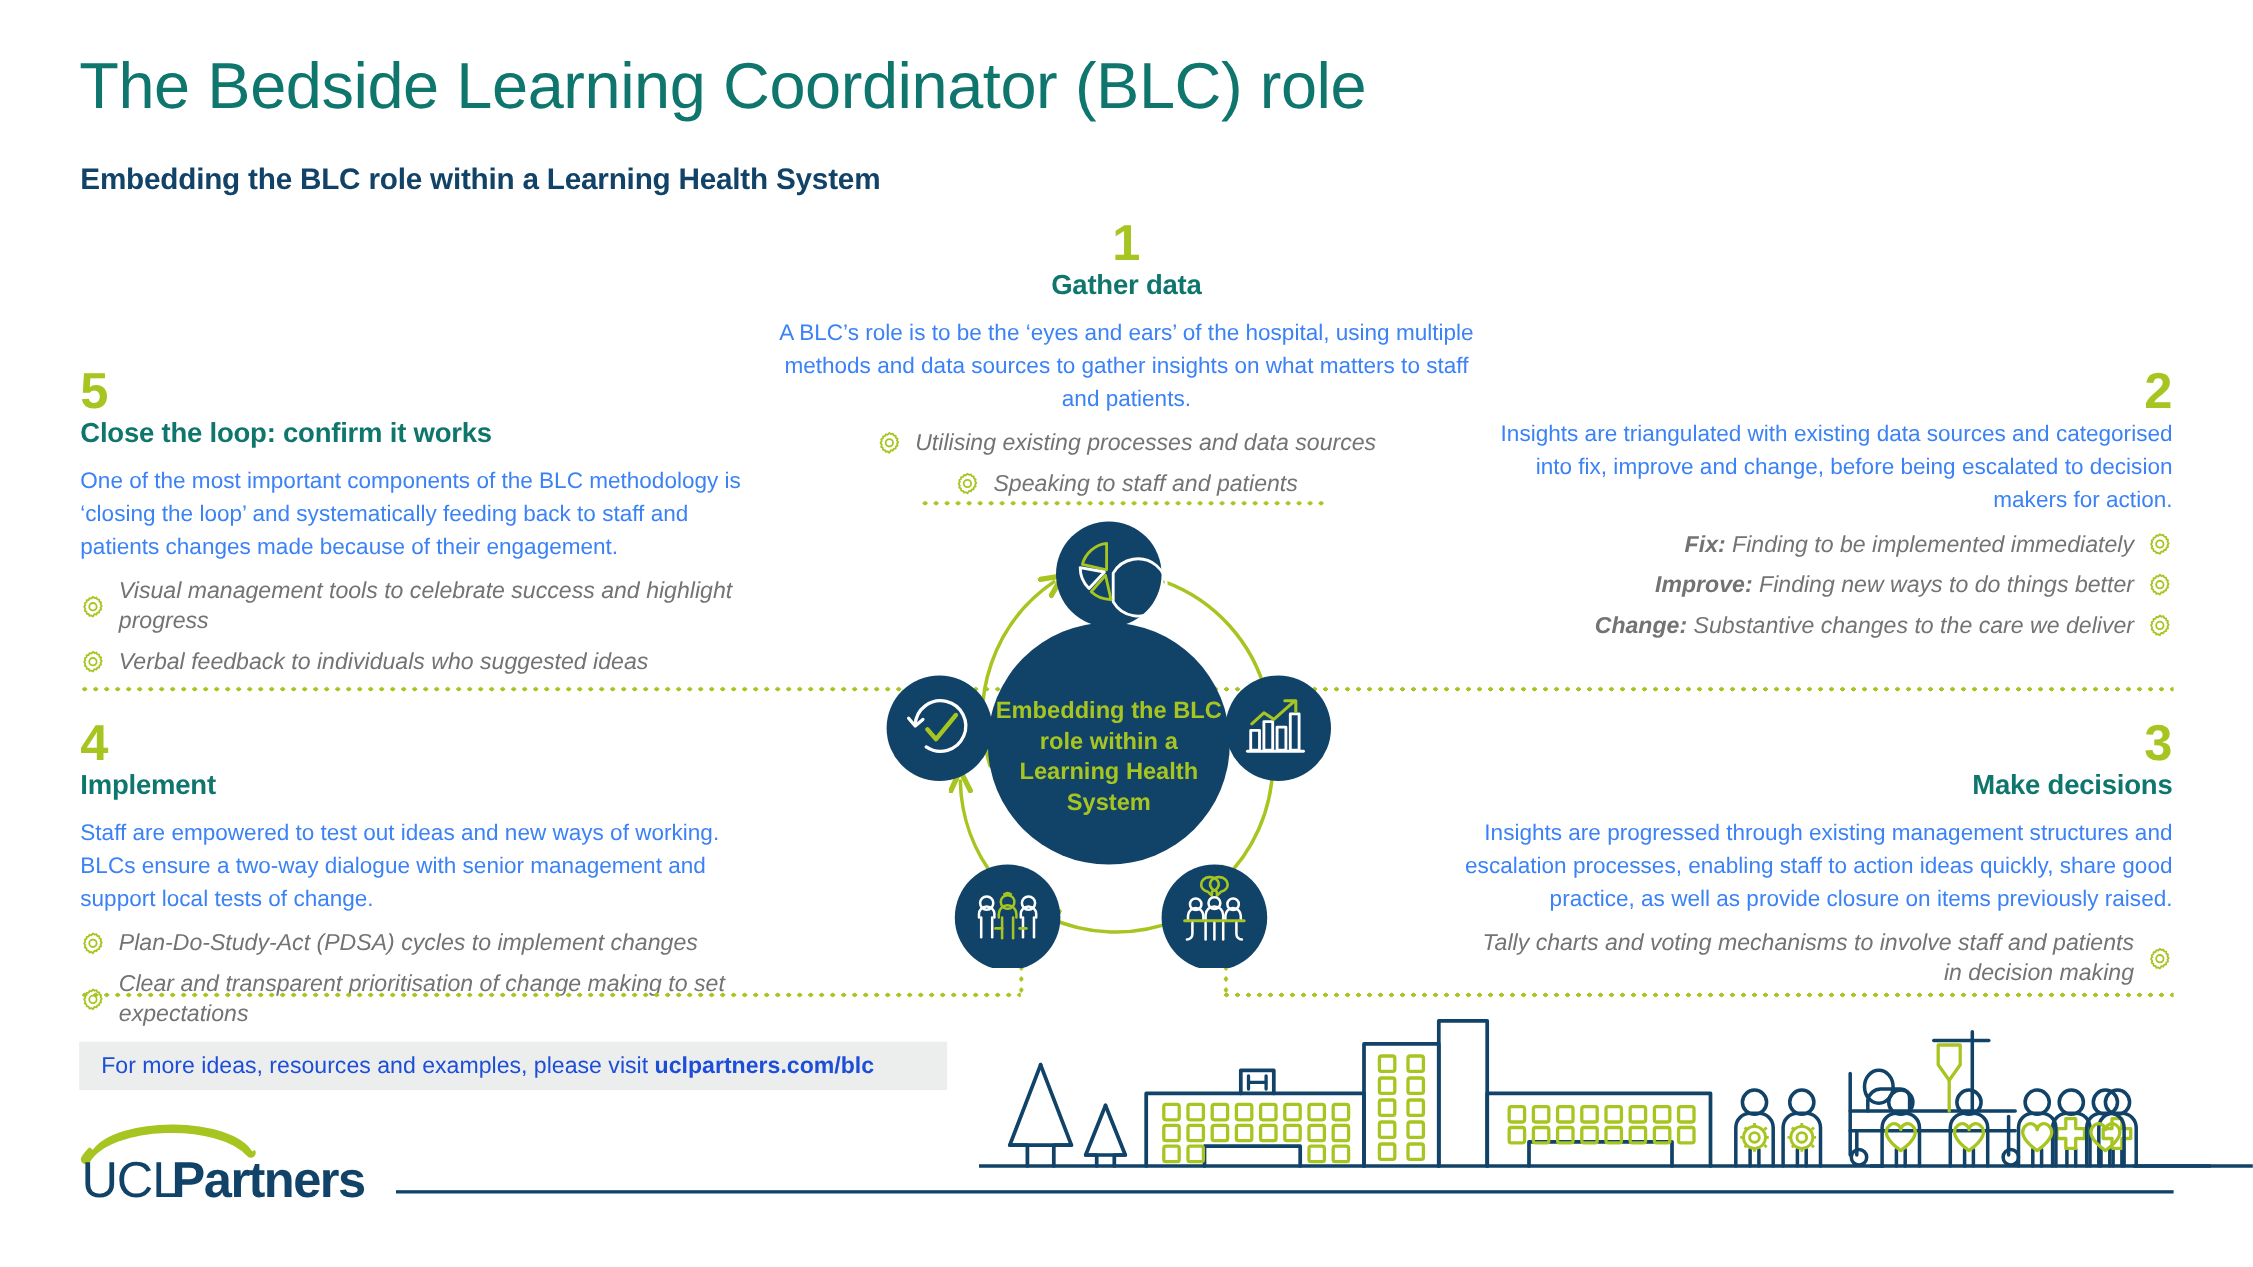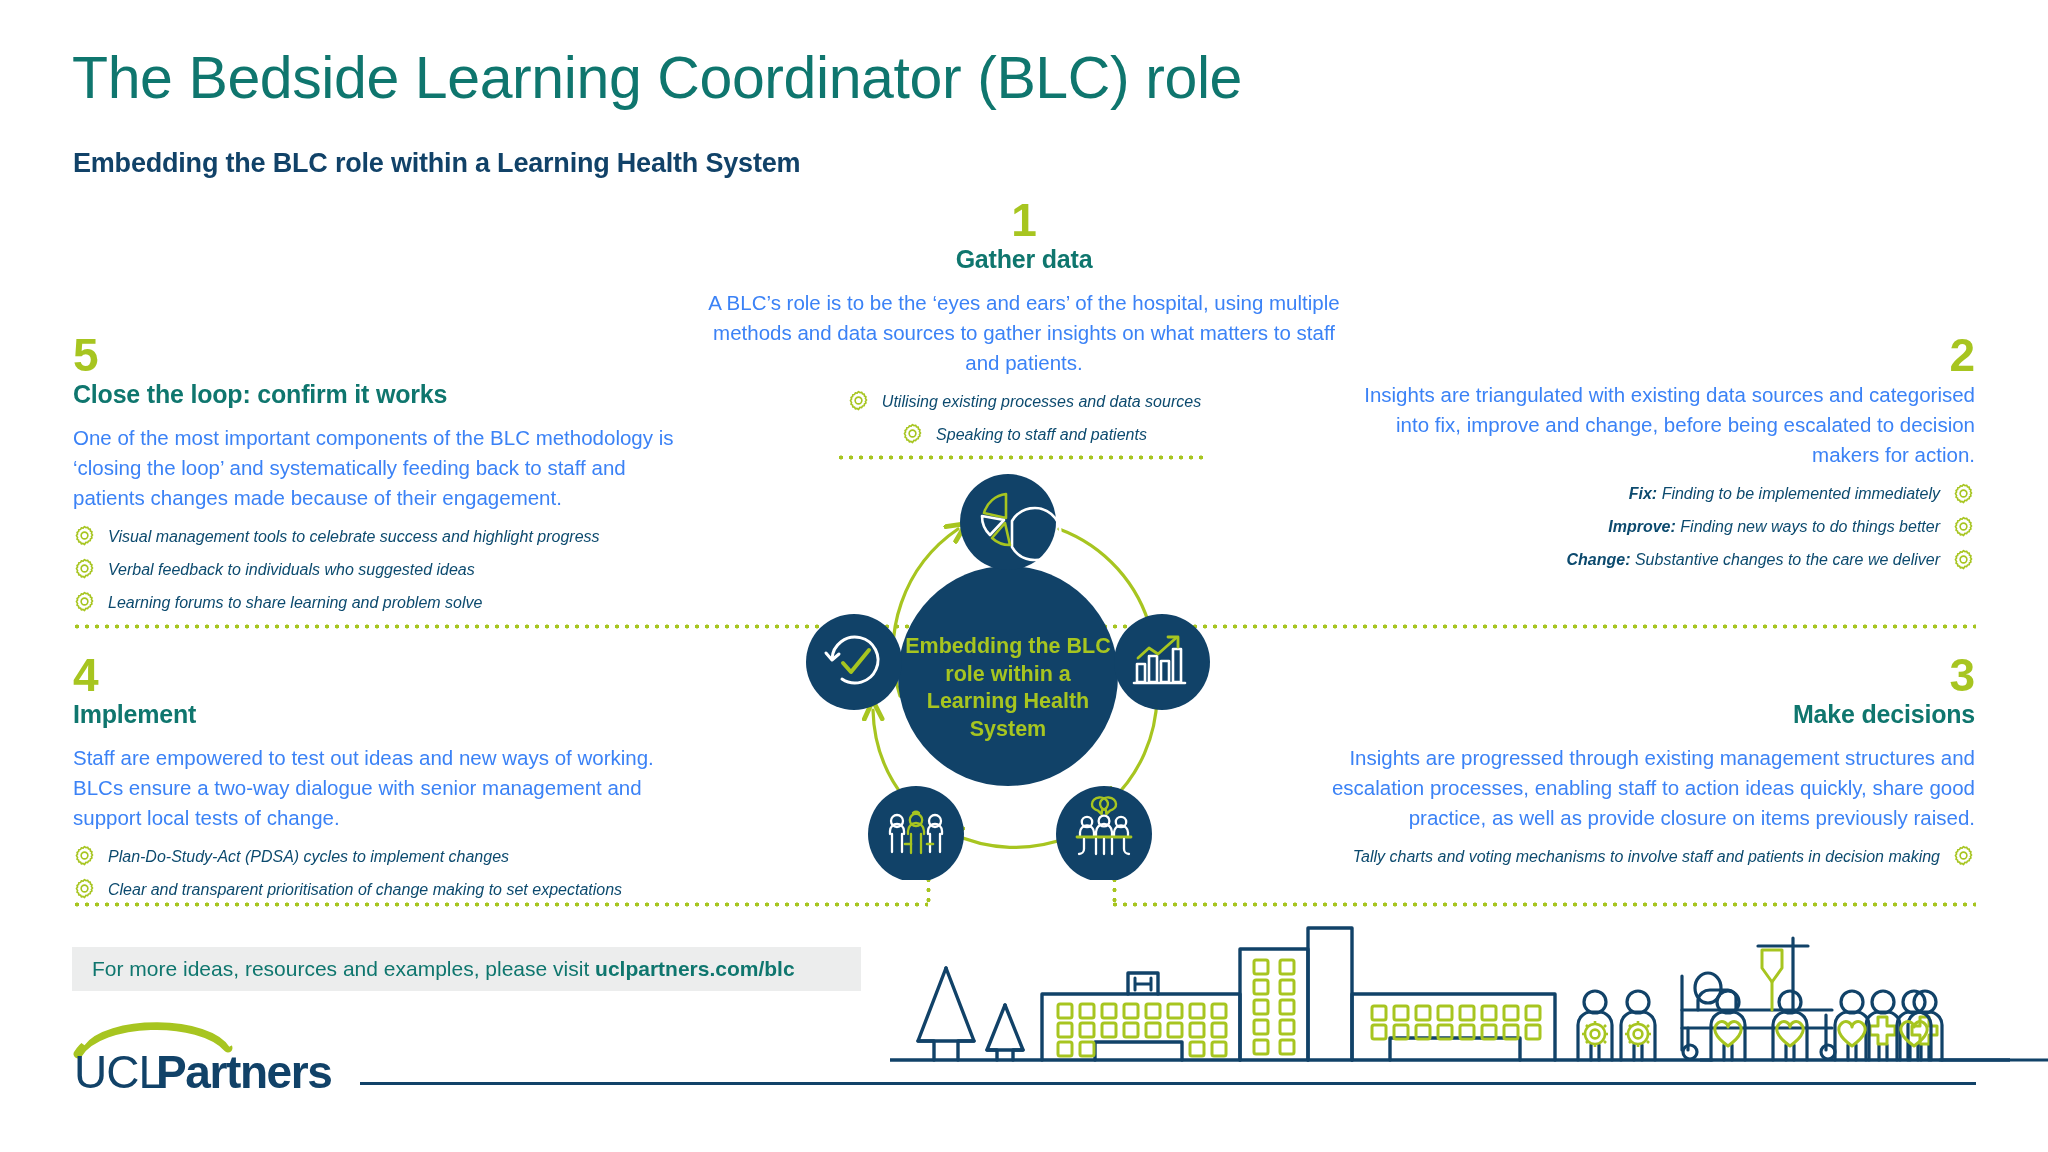--- a/index.html
+++ b/index.html
@@ -29,21 +29,21 @@
   .sec-title{
     font-size:25px;font-weight:700;color:#0f766e;line-height:1.15;
     margin-bottom:14px;letter-spacing:-0.2px;
   }
   .sec-body{
     font-size:20.5px;line-height:1.45;color:#3b82f6;margin-bottom:13px;
   }
   .bullets{display:flex;flex-direction:column;gap:10px;}
   .bullet{
     display:flex;align-items:center;gap:12px;
-    font-size:16px;font-style:italic;line-height:1.28;color:#0c4a6e;
+    font-size:21px;font-style:italic;line-height:1.28;color:#737373;
   }
   .bullet.rt{justify-content:flex-end;text-align:right;}
   .bullet .btxt{flex:0 1 auto;}
   .bullet b{font-weight:700;}
   .gear{flex:0 0 auto;width:23px;height:23px;display:block;}
 
   .align-left{text-align:left;}
   .align-right{text-align:right;}
   .align-center{text-align:center;}
 
@@ -66,21 +66,21 @@
     position:absolute;left:902px;top:633px;width:212px;
     text-align:center;font-size:21.5px;font-weight:700;line-height:1.28;
     color:#A7C520;
   }
 
   
   #cta{
     position:absolute;left:72px;top:947px;width:789px;height:44px;
     background:#eceded;display:flex;align-items:center;
   }
-  #cta .t{font-size:21px;color:#0f766e;padding-left:20px;}
+  #cta .t{font-size:21px;color:#1d4ed8;padding-left:20px;}
   #cta .t b{font-weight:700;}
 
   #logo{position:absolute;left:72px;top:1020px;width:290px;height:70px;}
   #baseline{position:absolute;left:360px;top:1082px;width:1616px;height:3px;background:#114268;}
   #scene{position:absolute;left:890px;top:910px;width:1120px;height:178px;}
 </style>
 </head>
 <body>
 
 <div class="canvas">
@@ -130,29 +130,20 @@
         <span class="btxt">Visual management tools to celebrate success and highlight progress</span>
       </div>
       <div class="bullet">
         <span class="gear">
           <svg viewBox="0 0 24 24" width="23" height="23" aria-hidden="true">
             <path d="M12 1.6l1.5 1.2 1.8-.5.8 1.8 1.9.2.1 1.9 1.7.9-.6 1.8 1.2 1.5-1.2 1.5.6 1.8-1.7.9-.1 1.9-1.9.2-.8 1.8-1.8-.5L12 20.4l-1.5-1.2-1.8.5-.8-1.8-1.9-.2-.1-1.9-1.7-.9.6-1.8L3.6 11l1.2-1.5-.6-1.8 1.7-.9.1-1.9 1.9-.2.8-1.8 1.8.5z" fill="none" stroke="#A7C520" stroke-width="1.7" stroke-linejoin="round"></path>
             <circle cx="12" cy="11" r="3.5" fill="none" stroke="#A7C520" stroke-width="1.7"></circle>
           </svg>
         </span>
         <span class="btxt">Verbal feedback to individuals who suggested ideas</span>
-      </div>
-      <div class="bullet">
-        <span class="gear">
-          <svg viewBox="0 0 24 24" width="23" height="23" aria-hidden="true">
-            <path d="M12 1.6l1.5 1.2 1.8-.5.8 1.8 1.9.2.1 1.9 1.7.9-.6 1.8 1.2 1.5-1.2 1.5.6 1.8-1.7.9-.1 1.9-1.9.2-.8 1.8-1.8-.5L12 20.4l-1.5-1.2-1.8.5-.8-1.8-1.9-.2-.1-1.9-1.7-.9.6-1.8L3.6 11l1.2-1.5-.6-1.8 1.7-.9.1-1.9 1.9-.2.8-1.8 1.8.5z" fill="none" stroke="#A7C520" stroke-width="1.7" stroke-linejoin="round"></path>
-            <circle cx="12" cy="11" r="3.5" fill="none" stroke="#A7C520" stroke-width="1.7"></circle>
-          </svg>
-        </span>
-        <span class="btxt">Learning forums to share learning and problem solve</span>
       </div>
     </div>
   </div>
 
   <div class="sec align-right" style="left:1345px;top:335px;width:630px;">
     <div class="num">2</div>
     <div class="sec-body">Insights are triangulated with existing data sources and categorised into fix, improve and change, before being escalated to decision makers for action.</div>
     <div class="bullets">
       <div class="bullet rt">
         <span class="btxt"><b>Fix:</b> <span>Finding to be implemented immediately</span></span>

